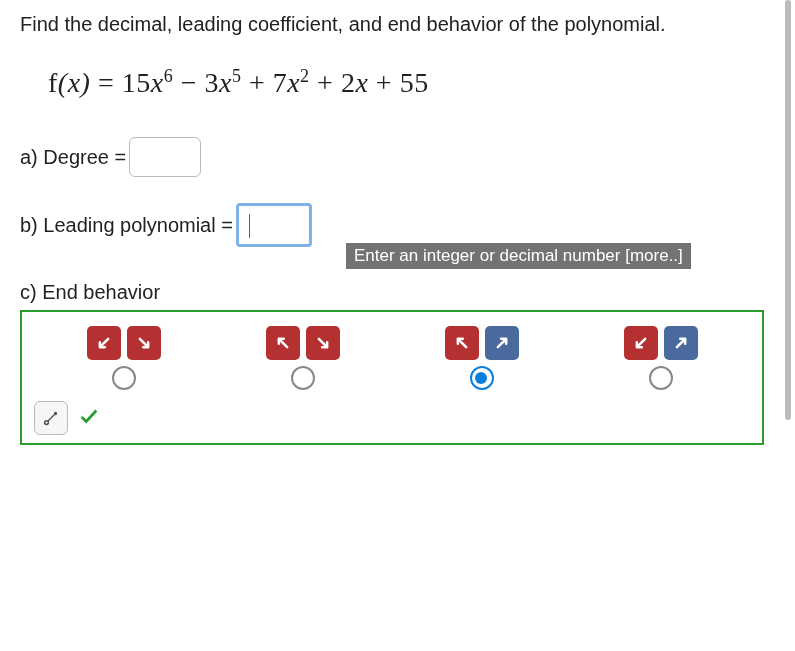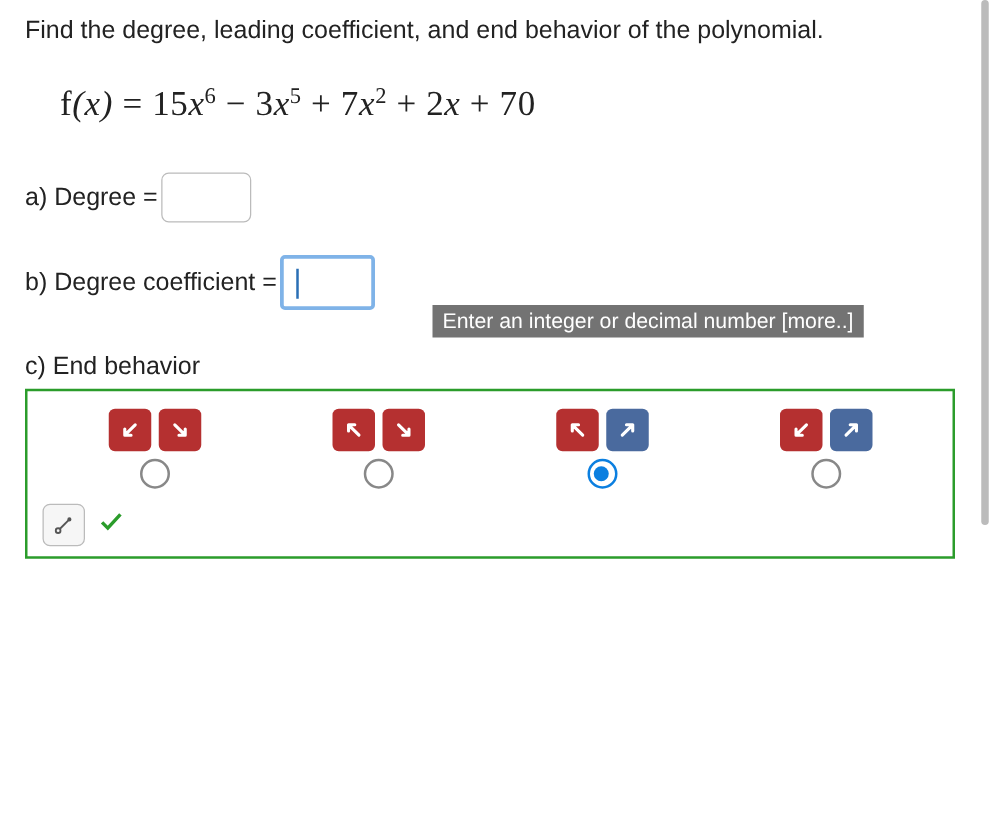--- a/index.html
+++ b/index.html
@@ -120,31 +120,31 @@
       cursor: pointer;
     }
     .tool-btn svg { width: 18px; height: 18px; stroke: #555; fill: none; stroke-width: 2; }
     .check-icon svg { width: 22px; height: 22px; stroke: #2b9c2b; fill: none; stroke-width: 3; }
   </style>
 </head>
 <body>
 
 <div class="scrollbar"></div>
 
-<div class="question">Find the degree, leading coefficient, and end behavior of the polynomial.</div>
-
-<div class="eqn" id="eqn"><span class="up">f</span>(x) <span class="up">=</span> <span class="up">15</span>x<sup>6</sup> <span class="up">−</span> <span class="up">3</span>x<sup>5</sup> <span class="up">+</span> <span class="up">7</span>x<sup>2</sup> <span class="up">+</span> <span class="up">2</span>x <span class="up">+</span> <span class="up">70</span></div>
+<div class="question">Find the decimal, leading coefficient, and end behavior of the polynomial.</div>
+
+<div class="eqn" id="eqn"><span class="up">f</span>(x) <span class="up">=</span> <span class="up">15</span>x<sup>6</sup> <span class="up">−</span> <span class="up">3</span>x<sup>5</sup> <span class="up">+</span> <span class="up">7</span>x<sup>2</sup> <span class="up">+</span> <span class="up">2</span>x <span class="up">+</span> <span class="up">55</span></div>
 
 <div class="part">
   <span class="part-label">a) Degree =</span>
   <span class="ans-box"></span>
 </div>
 
 <div class="part" style="margin-bottom: 34px;">
-  <span class="part-label">b) Degree coefficient =</span>
+  <span class="part-label">b) Leading polynomial =</span>
   <span class="ans-box focused">
     <span class="caret"></span>
   </span>
   <div class="tooltip">Enter an integer or decimal number [more..]</div>
 </div>
 
 <div class="part-c-label">c) End behavior</div>
 
 <div class="choice-panel">
   <div class="choice-row" id="choices">

